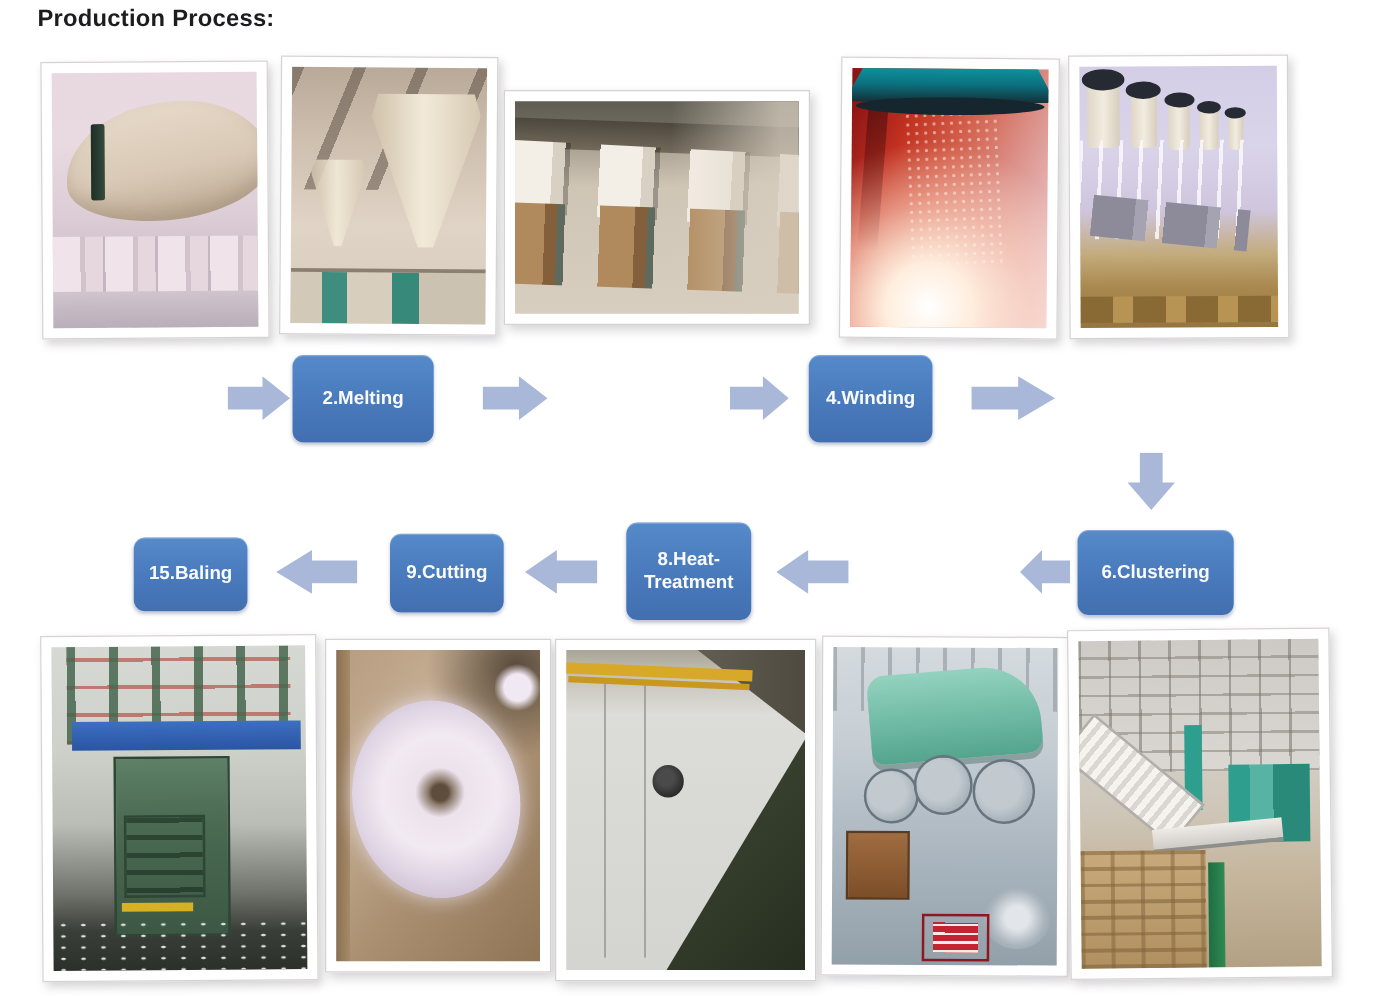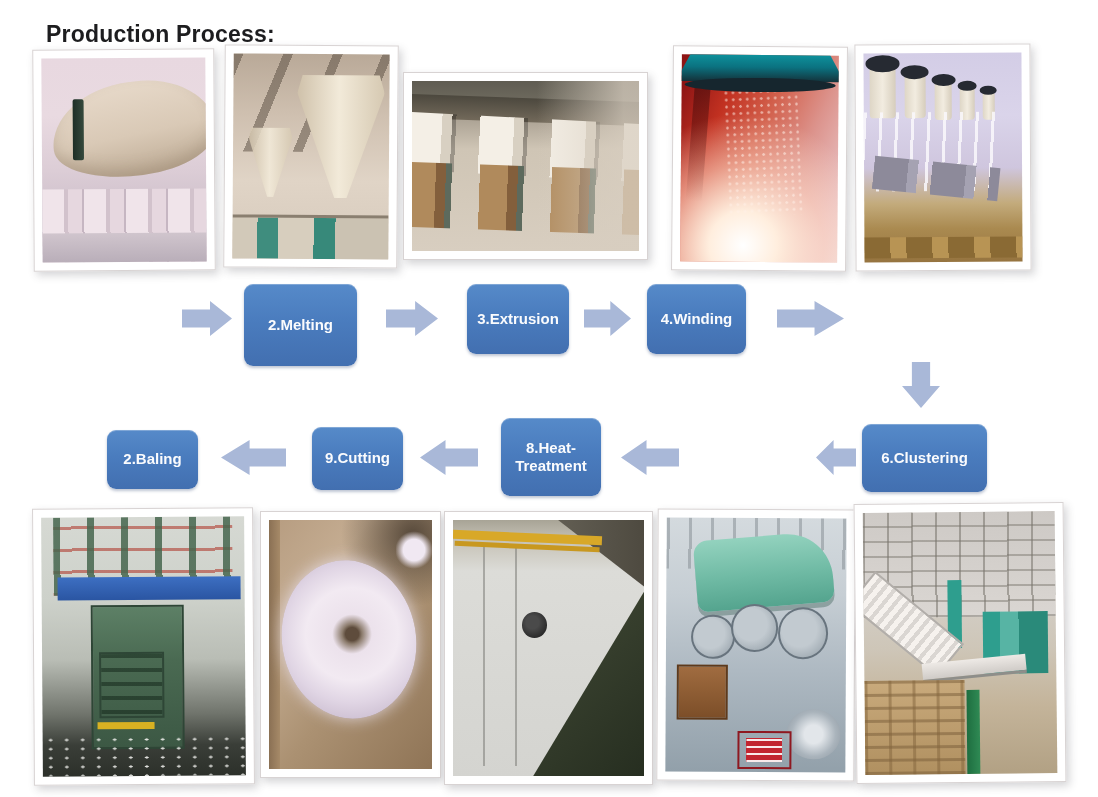--- a/index.html
+++ b/index.html
@@ -1,18 +1,18 @@
 <!DOCTYPE html>
 <html><head>
 <meta charset="utf-8">
 <style>
   html,body{margin:0;padding:0;background:#ffffff;}
   .canvas{position:relative;width:1098px;height:797px;background:#ffffff;overflow:hidden;
           font-family:"Liberation Sans",sans-serif;}
-  .title{position:absolute;left:30px;top:5px;margin:16px;font-size:23px;font-weight:bold;
+  .title{position:absolute;left:30px;top:5px;margin:0;font-size:19px;font-weight:bold;
          color:#1d1d1f;letter-spacing:.2px;}
   
   .photo{position:absolute;box-sizing:border-box;background:#fff;border:1px solid #d8d3d3;
          box-shadow:3px 4px 8px rgba(60,60,70,.22);}
   .scene{position:absolute;inset:8px;overflow:hidden;}
   .scene i{position:absolute;display:block;}
   
   .step{position:absolute;box-sizing:border-box;display:flex;align-items:center;justify-content:center;
         text-align:center;padding:4px 6px;border-radius:9px;
         background:linear-gradient(180deg,#568ac9 0%,#4a7cbe 45%,#426fb0 100%);
@@ -180,37 +180,36 @@
       <i class="sp" style="left:45%;top:13%;width:11%;height:19%"></i>
       <i class="sp" style="left:61%;top:16%;width:9%;height:16%"></i>
       <i class="sp" style="left:75%;top:18%;width:8%;height:14%"></i>
       <i class="b"></i>
       <i class="c"></i>
       <i class="d"></i>
     </div>
   </div>
 
   <div class="ar r" style="left:182px;top:301px;width:50px;height:35px"></div>
-  <div class="step" style="left:244px;top:284px;width:113px;height:82px">2.Melting</div>
+  <div class="step" style="left:234px;top:284px;width:113px;height:70px">2.Melting</div>
   <div class="ar r" style="left:386px;top:301px;width:52px;height:35px"></div>
-  <div class="step" style="left:467px;top:284px;width:102px;height:70px">3.Extrusion</div>
   <div class="ar r" style="left:584px;top:301px;width:47px;height:35px"></div>
   <div class="step" style="left:647px;top:284px;width:99px;height:70px">4.Winding</div>
   <div class="ar r" style="left:777px;top:301px;width:67px;height:35px"></div>
 
   <div class="ar d" style="left:902px;top:362px;width:38px;height:46px"></div>
 
   <div class="step" style="left:862px;top:424px;width:125px;height:68px">6.Clustering</div>
   <div class="ar l" style="left:816px;top:440px;width:40px;height:35px"></div>
   <div class="ar l" style="left:621px;top:440px;width:58px;height:35px"></div>
   <div class="step" style="left:501px;top:418px;width:100px;height:78px">8.Heat-Treatment</div>
   <div class="ar l" style="left:420px;top:440px;width:58px;height:35px"></div>
   <div class="step" style="left:312px;top:427px;width:91px;height:63px">9.Cutting</div>
   <div class="ar l" style="left:221px;top:440px;width:65px;height:35px"></div>
-  <div class="step" style="left:107px;top:430px;width:91px;height:59px">2.Baling</div>
+  <div class="step" style="left:107px;top:430px;width:91px;height:59px">15.Baling</div>
 
   <div class="photo" style="left:33px;top:508px;width:221px;height:277px;transform:rotate(-.4deg)">
     <div class="scene sc-d1">
       <i class="a"></i>
       <i class="b"></i>
       <i class="c"></i>
       <i class="d"></i>
       <i class="e"></i>
       <i class="f"></i>
     </div>

